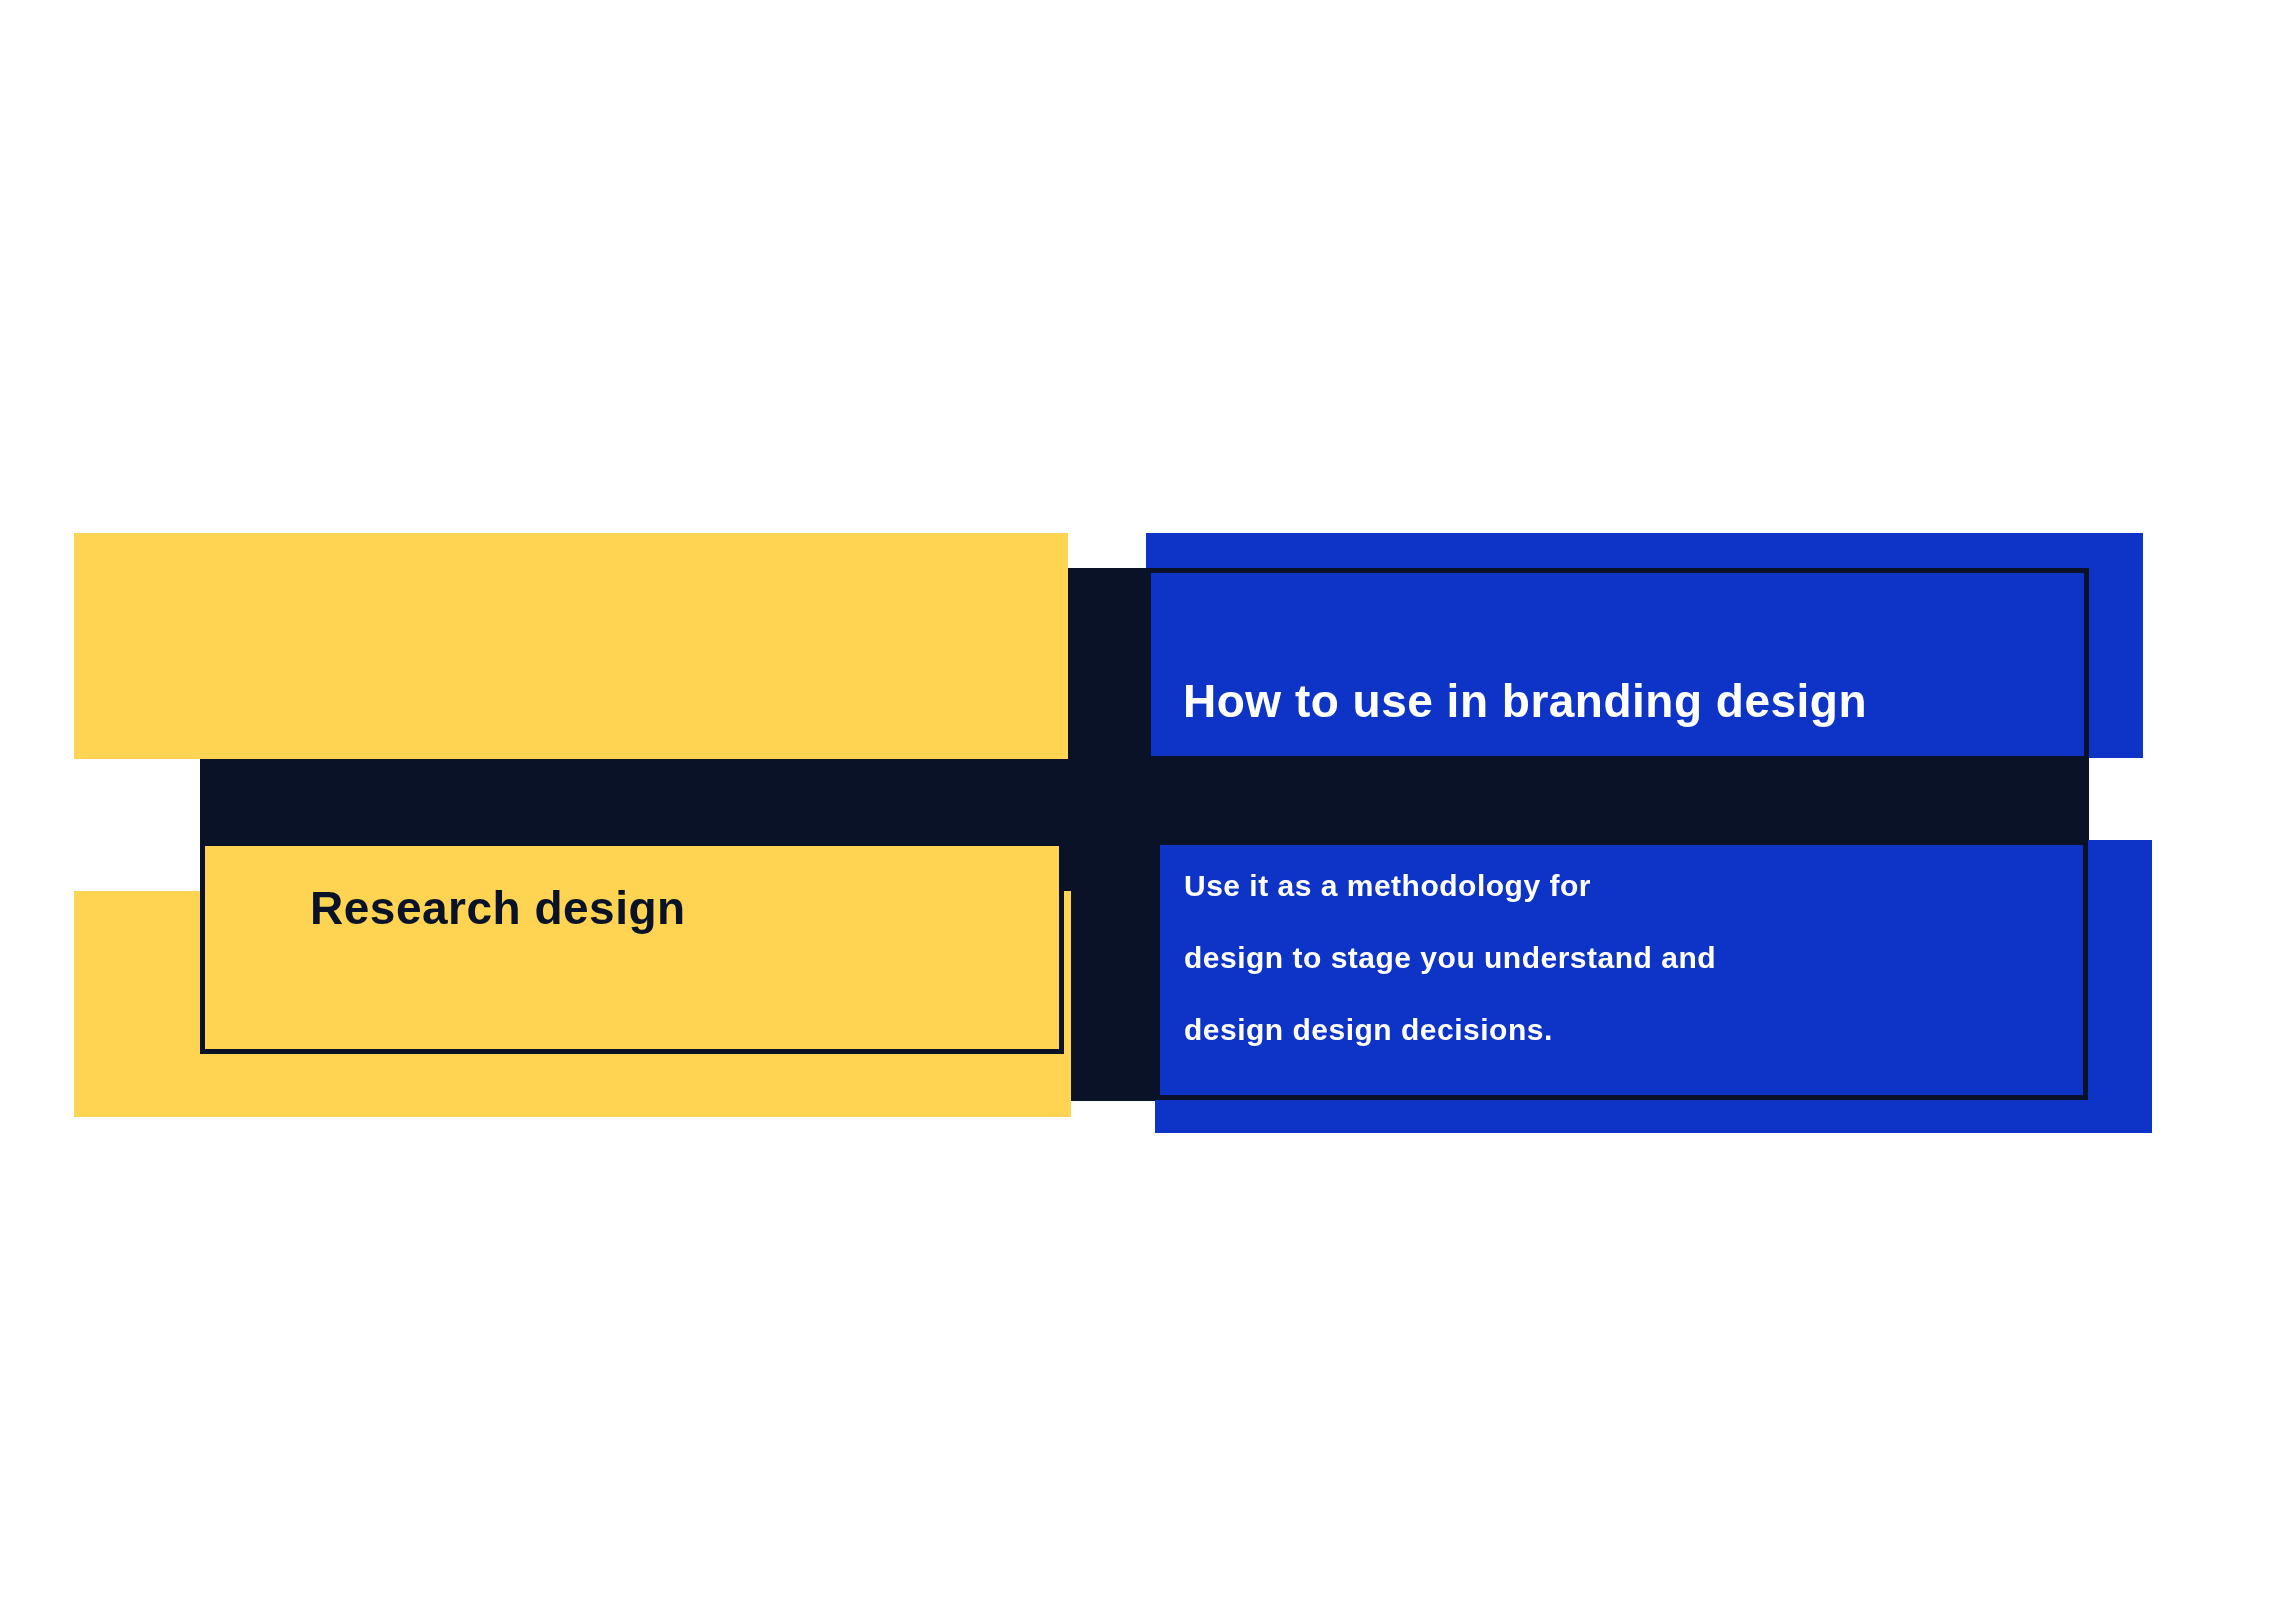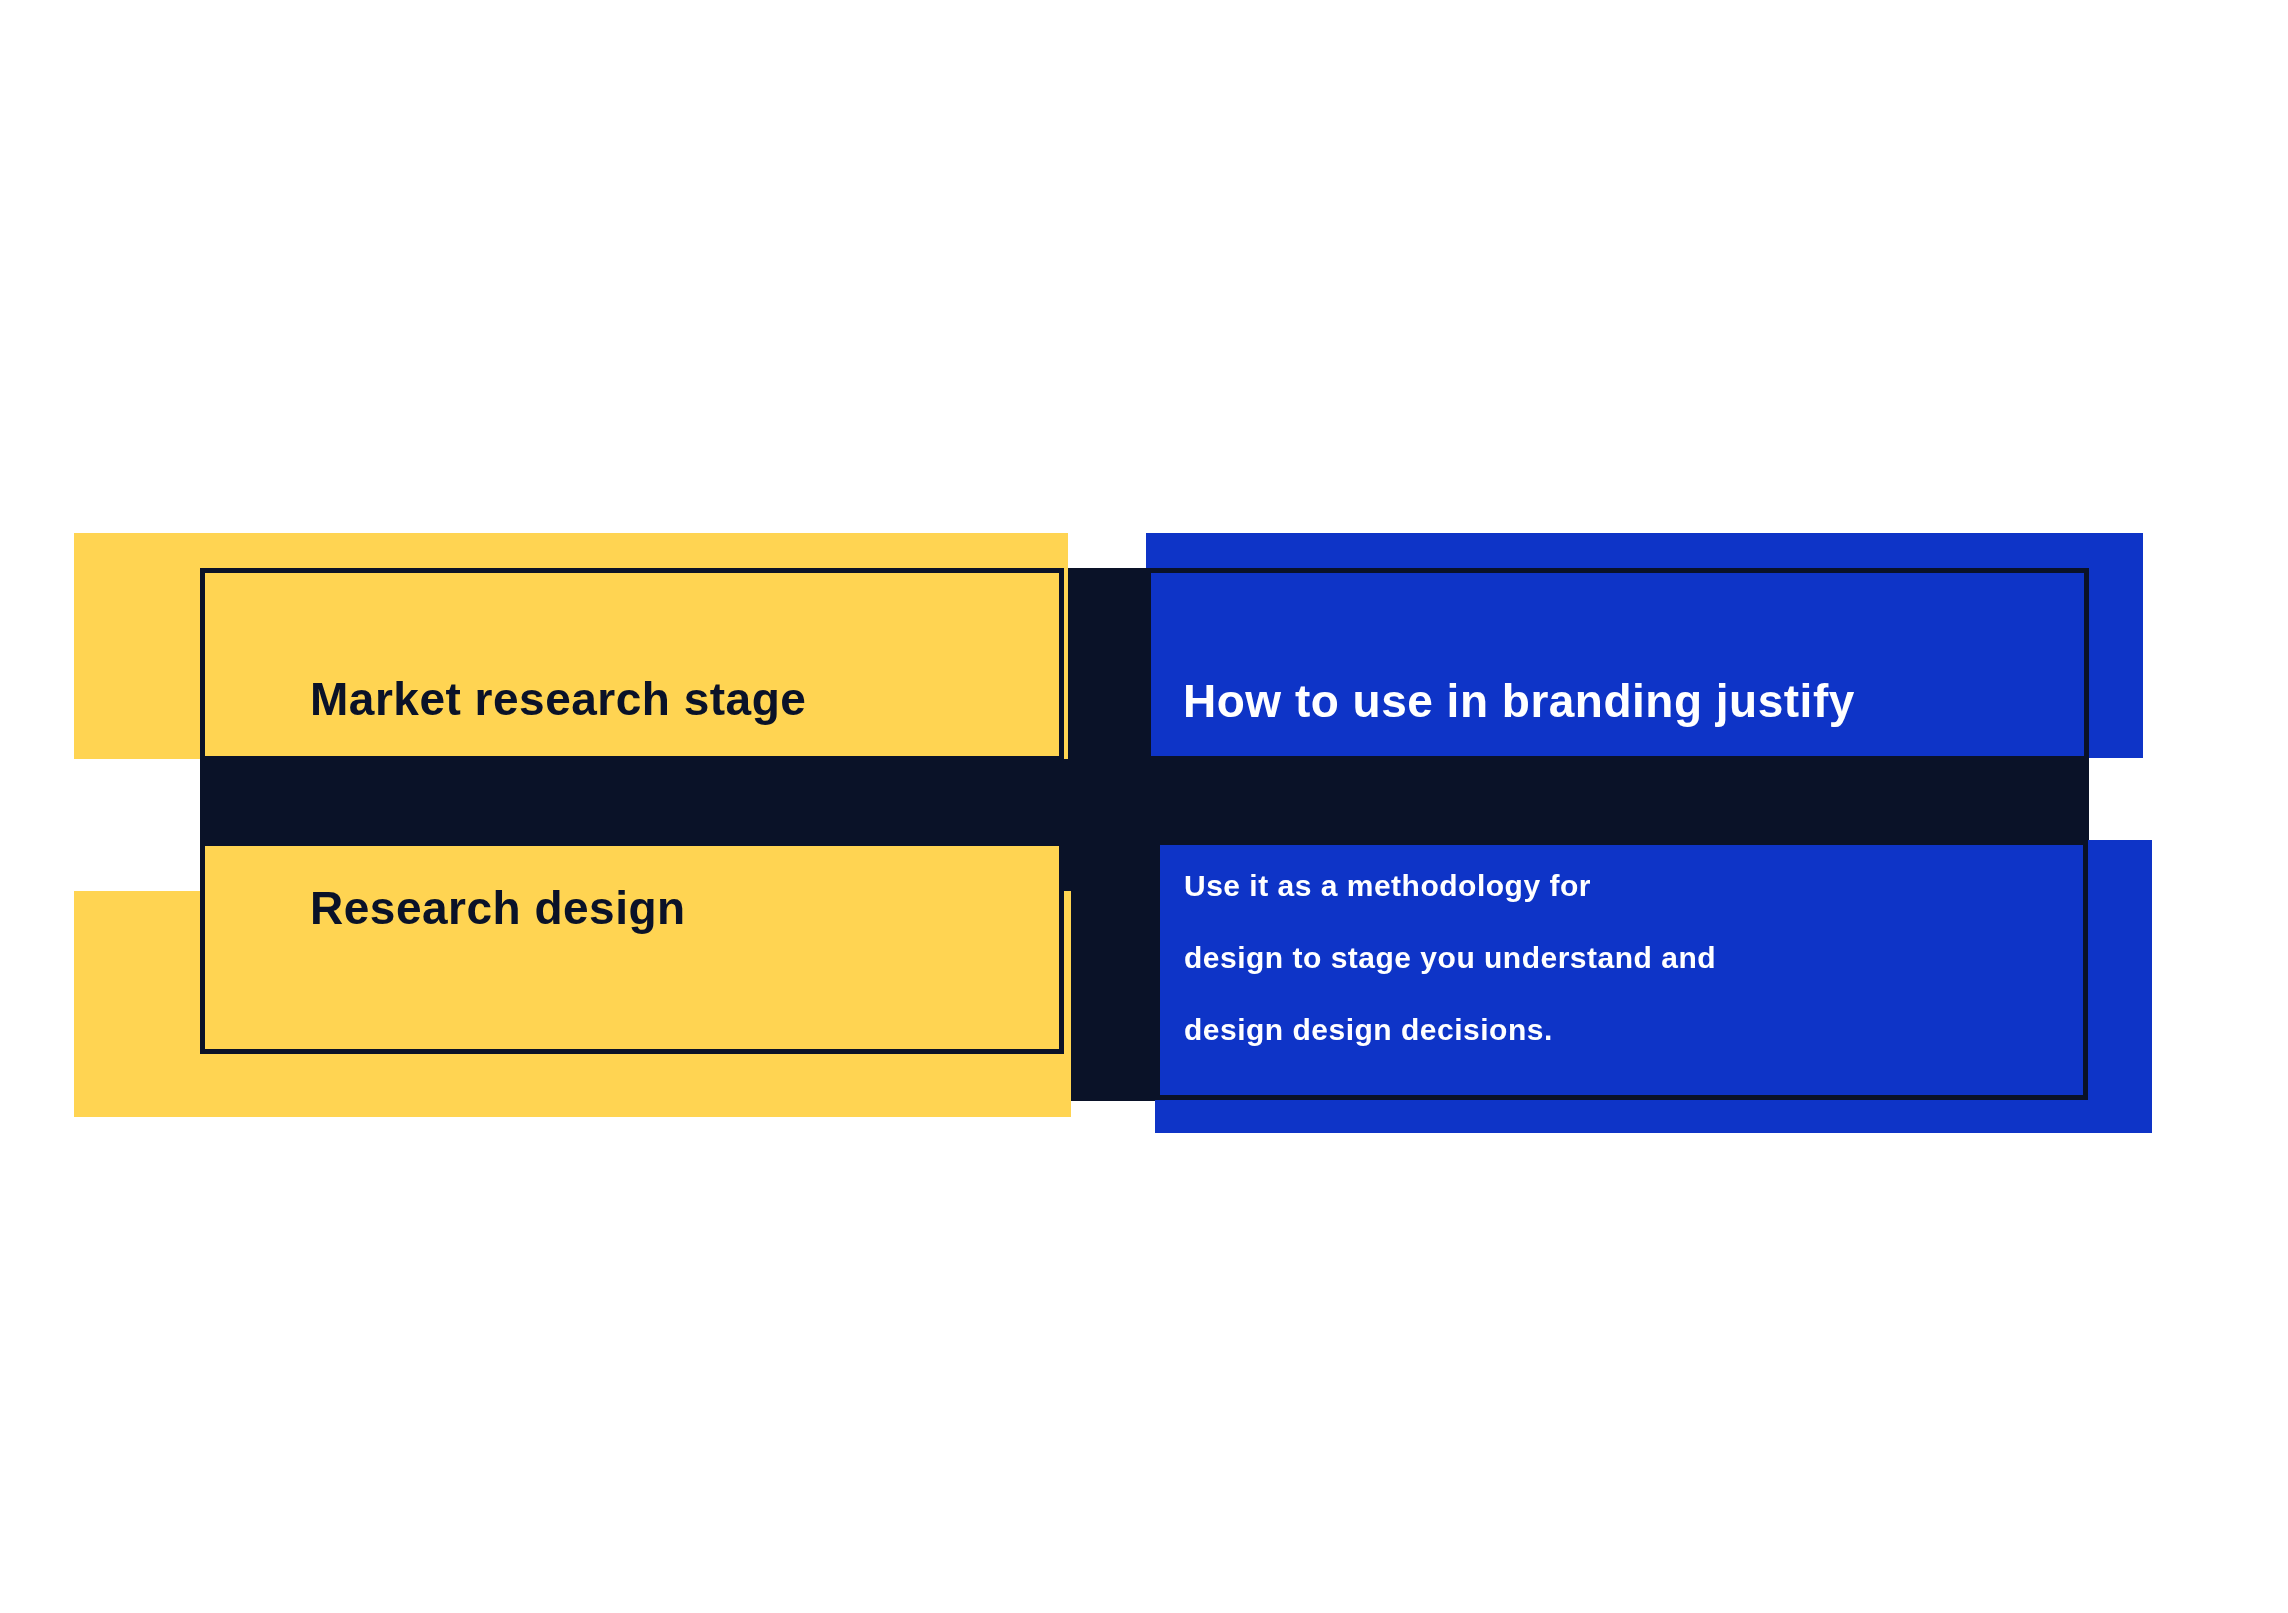--- a/index.html
+++ b/index.html
@@ -58,26 +58,23 @@
 
 <div class="canvas">
 
   <div class="backdrop"></div>
 
   <div class="accent yellow accent-y1"></div>
   <div class="accent blue accent-b1"></div>
   <div class="accent yellow accent-y2"></div>
   <div class="accent blue accent-b2"></div>
 
-  <div class="cell yellow cell-y1">
-    <span class="cell-label">Market research stage</span>
-  </div>
 
   <div class="cell blue cell-b1">
-    <span class="cell-label">How to use in branding justify</span>
+    <span class="cell-label">How to use in branding design</span>
   </div>
 
   <div class="cell yellow cell-y2">
     <span class="cell-label">Research design</span>
   </div>
 
   <div class="cell blue cell-b2">
     <span class="desc-line">Use it as a methodology for</span>
     <span class="desc-line">design to stage you understand and</span>
     <span class="desc-line">design design decisions.</span>

